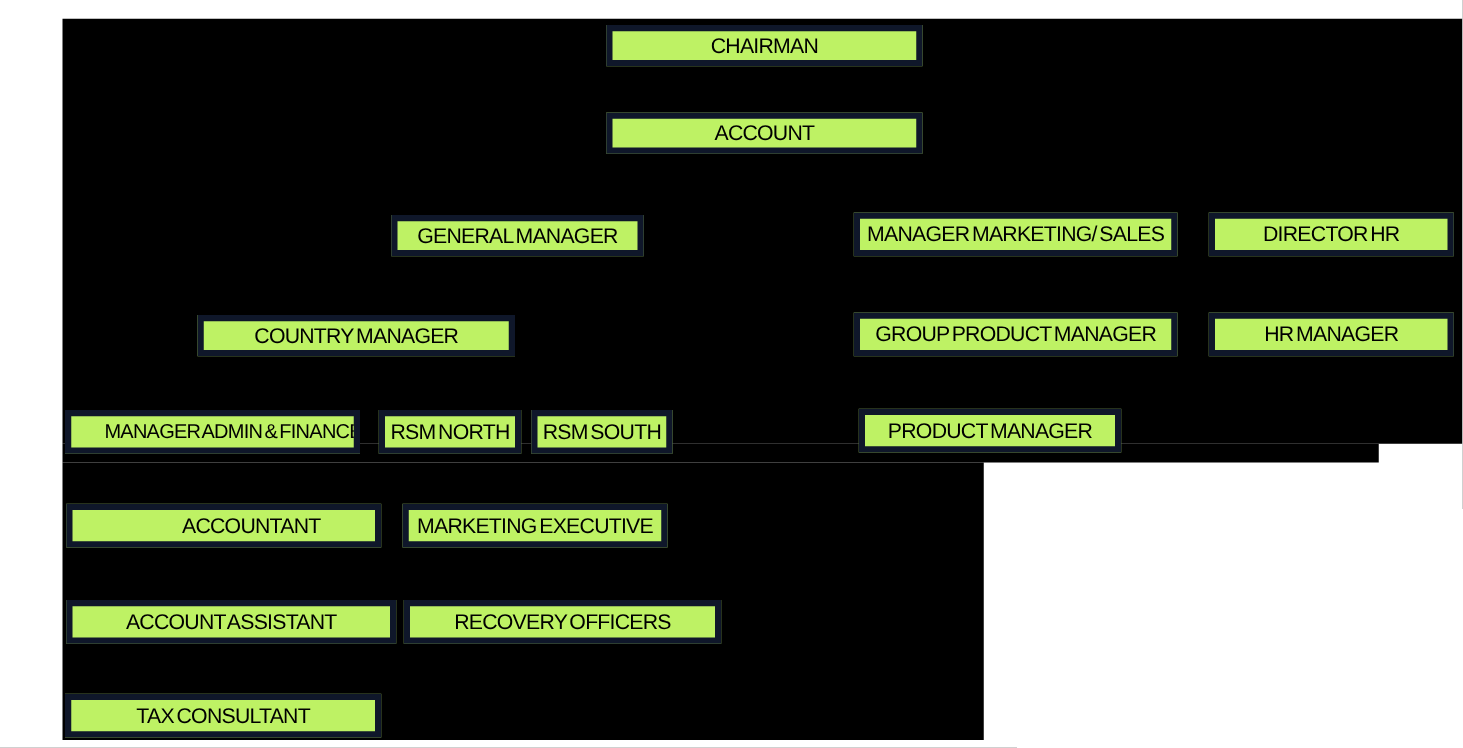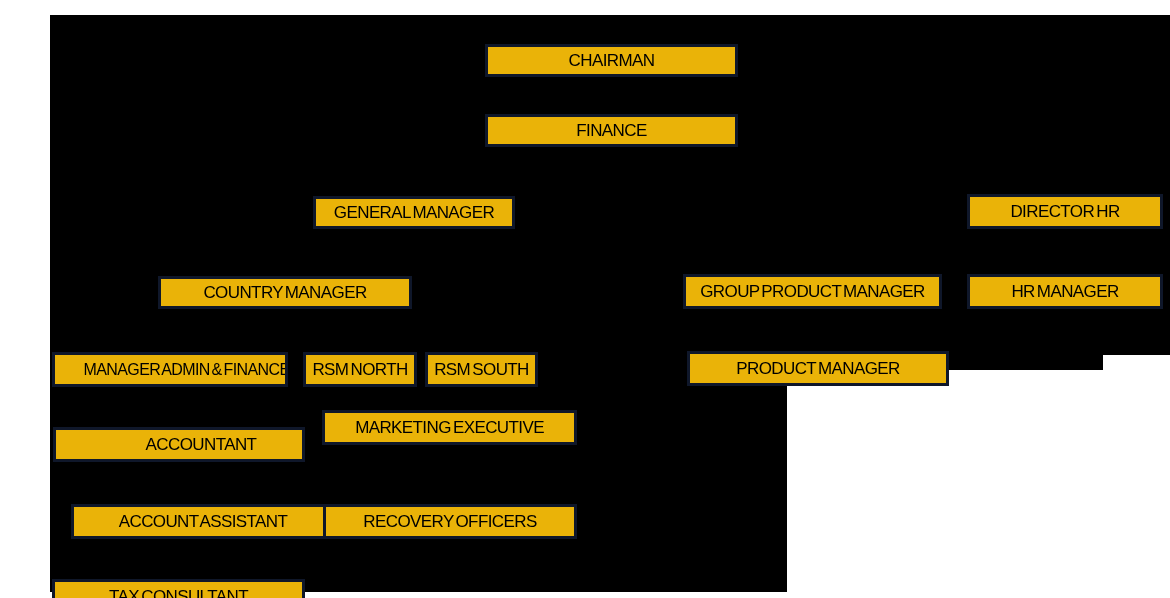--- a/index.html
+++ b/index.html
@@ -7,63 +7,63 @@
     position:relative;width:1170px;height:598px;overflow:hidden;
     background:#ffffff;
     font-family:"Liberation Sans","DejaVu Sans",sans-serif;
   }
   .bg{position:absolute;background:#000000;}
   #bg-main {left:50px;top:15px;width:1120px;height:340px;}
   #bg-step1{left:50px;top:355px;width:1053px;height:15px;}
   #bg-step2{left:50px;top:370px;width:737px;height:222px;}
   .node{
     position:absolute;
-    background:#eab308;
-    border:3px solid #0f172a;
+    background:#bef264;
+    border:5px solid #0f172a;
     box-sizing:border-box;
     display:flex;align-items:center;justify-content:center;
     color:#000000;
     font-size:17px;
     letter-spacing:-0.6px;
     word-spacing:-2px;
     white-space:nowrap;
     overflow:hidden;
-    margin-top:24px;
   }
   
   #n-chairman              {left:485px;top:20px; width:253px;height:33px;}
   #n-director              {left:485px;top:90px; width:253px;height:33px;}
   #n-general-manager       {left:313px;top:172px;width:202px;height:33px;}
   #n-manager-marketing-sales{left:683px;top:170px;width:259px;height:35px;}
   #n-director-hr           {left:967px;top:170px;width:196px;height:35px;}
   #n-country-manager       {left:158px;top:252px;width:254px;height:33px;}
   #n-group-product-manager {left:683px;top:250px;width:259px;height:35px;}
   #n-hr-manager            {left:967px;top:250px;width:196px;height:35px;}
   #n-manager-admin-finance {left:52px; top:328px;width:236px;height:35px;font-size:16px;padding-left:33px;}
   #n-rsm-north             {left:303px;top:328px;width:114px;height:35px;}
   #n-rsm-south             {left:425px;top:328px;width:113px;height:35px;}
-  #n-product-manager       {left:687px;top:327px;width:262px;height:35px;}
+  #n-product-manager       {left:687px;top:327px;width:210px;height:35px;}
   #n-accountant            {left:53px; top:403px;width:252px;height:35px;padding-left:44px;}
-  #n-marketing-executive   {left:322px;top:386px;width:255px;height:35px;}
-  #n-account-assistant     {left:71px; top:480px;width:264px;height:35px;}
+  #n-marketing-executive   {left:322px;top:403px;width:212px;height:35px;}
+  #n-account-assistant     {left:53px; top:480px;width:264px;height:35px;}
   #n-recovery-officers     {left:323px;top:480px;width:254px;height:35px;text-align:center;}
   #n-tax-consultant        {left:52px; top:555px;width:253px;height:35px;}
 </style>
 </head>
 <body>
 
 <div class="canvas">
 
   <div class="bg" id="bg-main"></div>
   <div class="bg" id="bg-step1"></div>
   <div class="bg" id="bg-step2"></div>
 
   <div class="node" id="n-chairman">CHAIRMAN</div>
-  <div class="node" id="n-director">FINANCE</div>
+  <div class="node" id="n-director">ACCOUNT</div>
   <div class="node" id="n-general-manager">GENERAL MANAGER</div>
+  <div class="node" id="n-manager-marketing-sales">MANAGER MARKETING/ SALES</div>
   <div class="node" id="n-country-manager">COUNTRY MANAGER</div>
   <div class="node" id="n-director-hr">DIRECTOR HR</div>
   <div class="node" id="n-group-product-manager">GROUP PRODUCT MANAGER</div>
   <div class="node" id="n-hr-manager">HR MANAGER</div>
   <div class="node" id="n-manager-admin-finance">MANAGER ADMIN &amp; FINANCE</div>
   <div class="node" id="n-rsm-north">RSM NORTH</div>
   <div class="node" id="n-rsm-south">RSM SOUTH</div>
   <div class="node" id="n-product-manager">PRODUCT MANAGER</div>
   <div class="node" id="n-accountant">ACCOUNTANT</div>
   <div class="node" id="n-marketing-executive">MARKETING EXECUTIVE</div>

